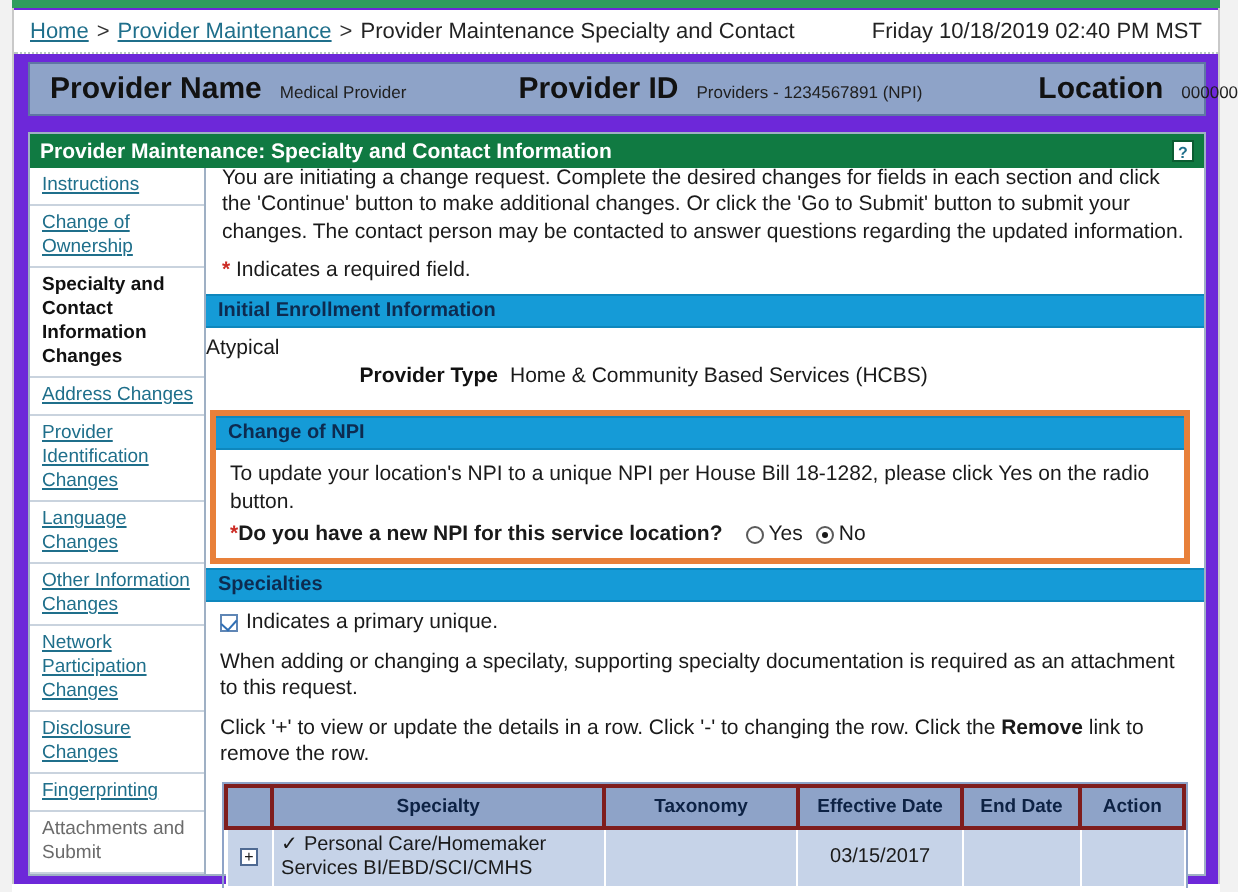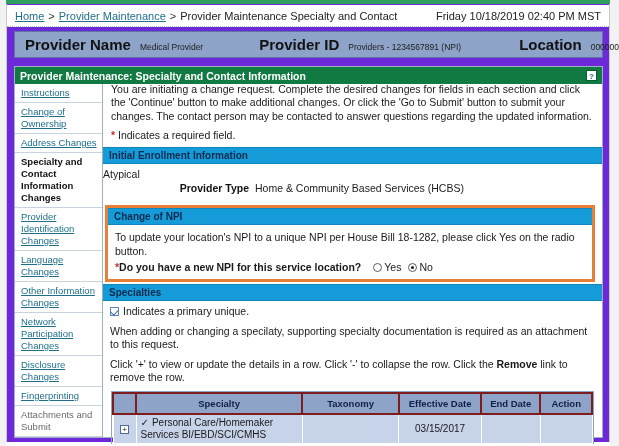--- a/index.html
+++ b/index.html
@@ -390,25 +390,25 @@
 
     <div class="body-split">
 
       <nav class="leftnav">
         <div class="nav-item">
           <a>Instructions</a>
         </div>
         <div class="nav-item">
           <a>Change of Ownership</a>
         </div>
-        <div class="nav-item">
-          <a>Address Changes</a>
-        </div>
         <div class="nav-item active">
           <span>Specialty and Contact Information Changes</span>
+        </div>
+        <div class="nav-item">
+          <a>Address Changes</a>
         </div>
         <div class="nav-item">
           <a>Provider Identification Changes</a>
         </div>
         <div class="nav-item">
           <a>Language Changes</a>
         </div>
         <div class="nav-item">
           <a>Other Information Changes</a>
         </div>
@@ -468,21 +468,21 @@
         </div>
 
         <div class="blue-bar">Specialties</div>
         <div class="spec-body">
           <div class="primary-line">
             <span class="chk checked"></span>
             <span>Indicates a primary unique.</span>
           </div>
           <div class="spec-para">When adding or changing a specilaty, supporting specialty documentation is required as an attachment to this request.</div>
           <div class="spec-para">
-            <span>Click '+' to view or update the details in a row. Click '-' to collapse the row. Click the </span><span class="bold">Remove</span><span> link to remove the row.</span>
+            <span>Click '+' to view or update the details in a row. Click '-' to changing the row. Click the </span><span class="bold">Remove</span><span> link to remove the row.</span>
           </div>
         </div>
 
         <div class="table-wrap">
           <table class="spec-table">
             <thead>
               <tr>
                 <th class="h-expand"></th>
                 <th>Specialty</th>
                 <th>Taxonomy</th>

